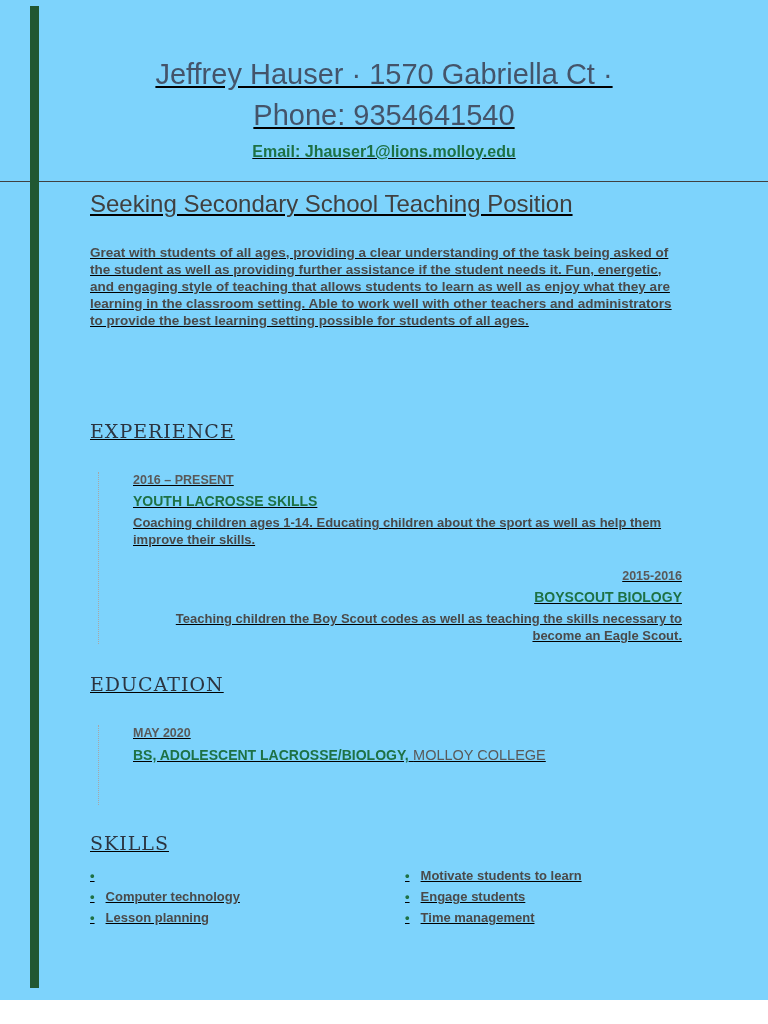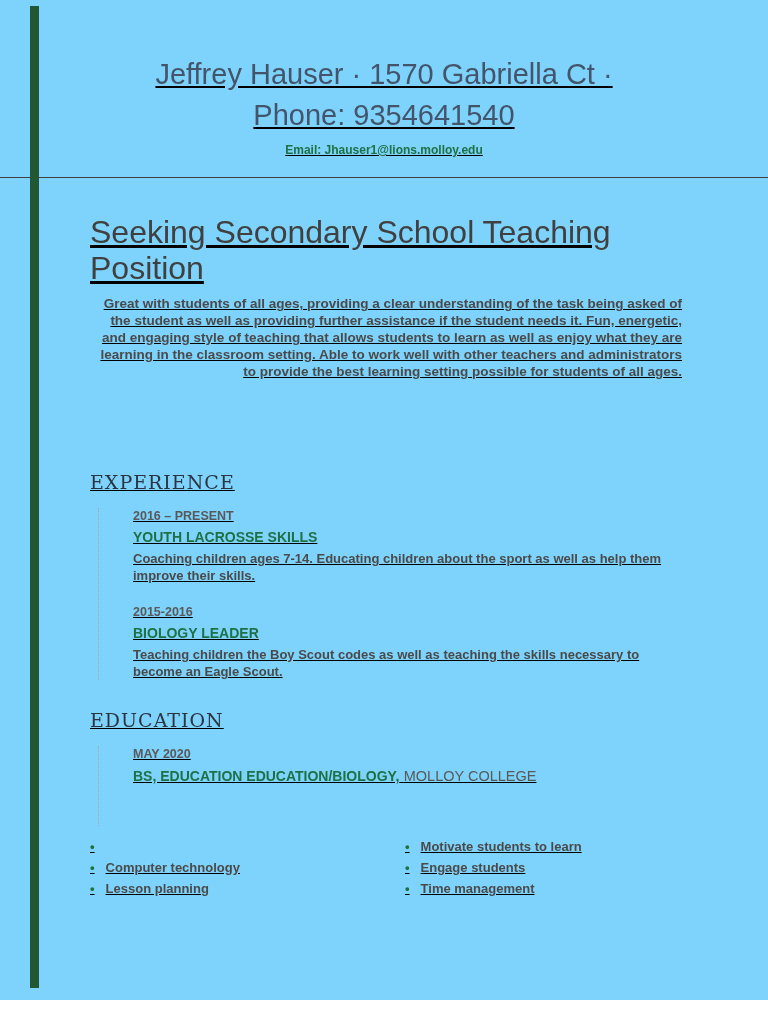--- a/index.html
+++ b/index.html
@@ -29,73 +29,72 @@
     text-align: center;
     color: #44546A;
   }
   .name-line {
     font-size: 29px;
     line-height: 41px;
     font-weight: 400;
   }
   .email-line {
     margin-top: 7px;
-    font-size: 12px;
+    font-size: 16px;
     font-weight: bold;
     color: #1E7145;
   }
 
   .divider {
     margin-top: 20px;
     border: 0;
     border-top: 1px solid #404040;
     width: 100%;
   }
 
   .main {
     margin-left: 90px;
     margin-right: 86px;
   }
 
   .objective-title {
-    margin-top: 36px;
-    font-size: 32px;
+    margin-top: 4px;
+    font-size: 24px;
     line-height: 36px;
     font-weight: 400;
     color: #404040;
   }
   .objective-text {
-    margin-top: 9px;
+    margin-top: 22px;
     font-size: 13.5px;
     line-height: 17px;
     font-weight: bold;
     color: #4a4a4a;
-    text-align: right;
   }
 
   .section-heading {
     font-family: "DejaVu Serif", serif;
     font-size: 19px;
     line-height: 24px;
     font-weight: 400;
     letter-spacing: 1px;
     color: #2b3440;
   }
   .section-heading.experience { margin-top: 90px; }
   .section-heading.education  { margin-top: 28px; }
   .section-heading.skills     { margin-top: 26px; }
 
   .entries {
-    margin-top: 14px;
+    margin-top: 29px;
     margin-left: 8px;
     border-left: 1px dotted #a6a6a6;
     padding-left: 34px;
   }
   .entries.edu { padding-bottom: 40px; }
-  .entry + .entry { margin-top: 20px; }
+  .entry + .entry { margin-top: 20px; text-align: right; }
 
   .entry-dates {
     font-size: 12.5px;
     line-height: 16px;
     font-weight: bold;
     color: #595959;
   }
   .entry-title {
     margin-top: 4px;
     font-size: 14px;
@@ -170,40 +169,41 @@
   <div class="main">
 
     <h1 class="objective-title">Seeking Secondary School Teaching Position</h1>
     <p class="objective-text">Great with students of all ages, providing a clear understanding of the task being asked of the student as well as providing further assistance if the student needs it. Fun, energetic, and engaging style of teaching that allows students to learn as well as enjoy what they are learning in the classroom setting. Able to work well with other teachers and administrators to provide the best learning setting possible for students of all ages.</p>
 
     <h2 class="section-heading experience">EXPERIENCE</h2>
     <div class="entries">
       <div class="entry">
         <div class="entry-dates">2016 – PRESENT</div>
         <div class="entry-title">YOUTH LACROSSE SKILLS</div>
-        <div class="entry-desc">Coaching children ages 7-14. Educating children about the sport as well as help them improve their skills.</div>
+        <div class="entry-desc">Coaching children ages 1-14. Educating children about the sport as well as help them improve their skills.</div>
       </div>
       <div class="entry">
         <div class="entry-dates">2015-2016</div>
-        <div class="entry-title">BIOLOGY LEADER</div>
+        <div class="entry-title">BOYSCOUT BIOLOGY</div>
         <div class="entry-desc">Teaching children the Boy Scout codes as well as teaching the skills necessary to become an Eagle Scout.</div>
       </div>
     </div>
 
     <h2 class="section-heading education">EDUCATION</h2>
     <div class="entries edu">
       <div class="entry">
         <div class="entry-dates">MAY 2020</div>
         <div class="degree-line">
-          <span class="degree">BS, EDUCATION EDUCATION/BIOLOGY,</span>
+          <span class="degree">BS, ADOLESCENT LACROSSE/BIOLOGY,</span>
           <span class="school">MOLLOY COLLEGE</span>
         </div>
       </div>
     </div>
 
+    <h2 class="section-heading skills">SKILLS</h2>
     <div class="skills-cols">
       <ul class="skills-col left">
         <li class="skill-item">
           <span class="bullet">•</span>
         </li>
         <li class="skill-item">
           <span class="bullet">•</span>
           <span>Computer technology</span>
         </li>
         <li class="skill-item">

